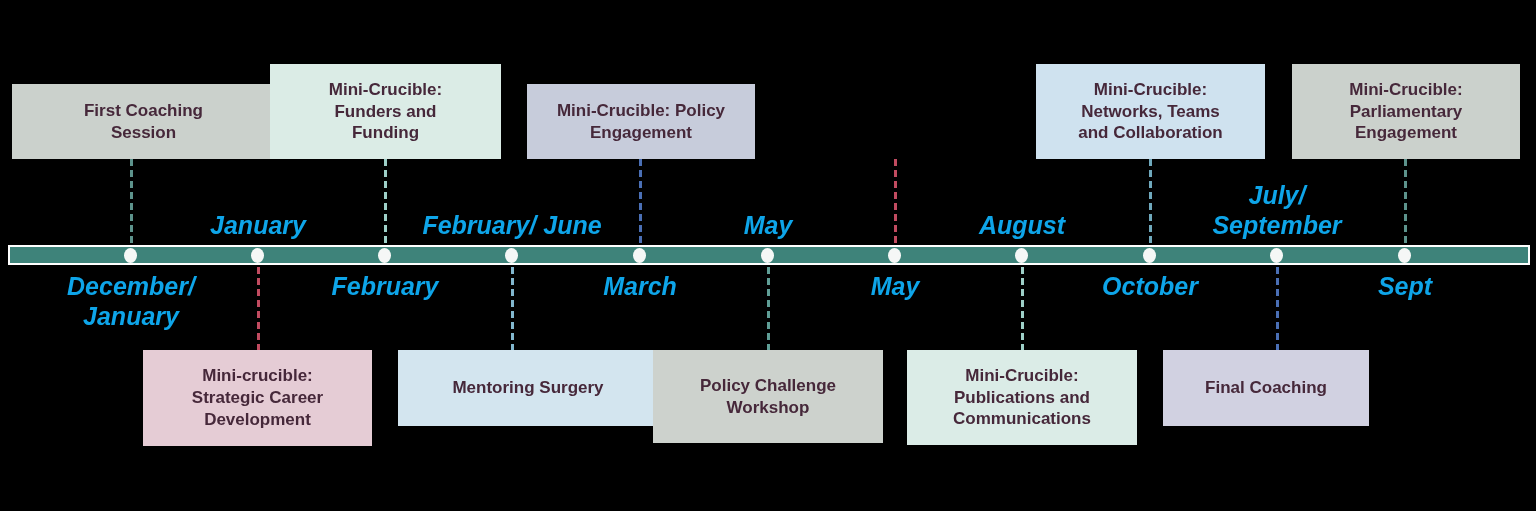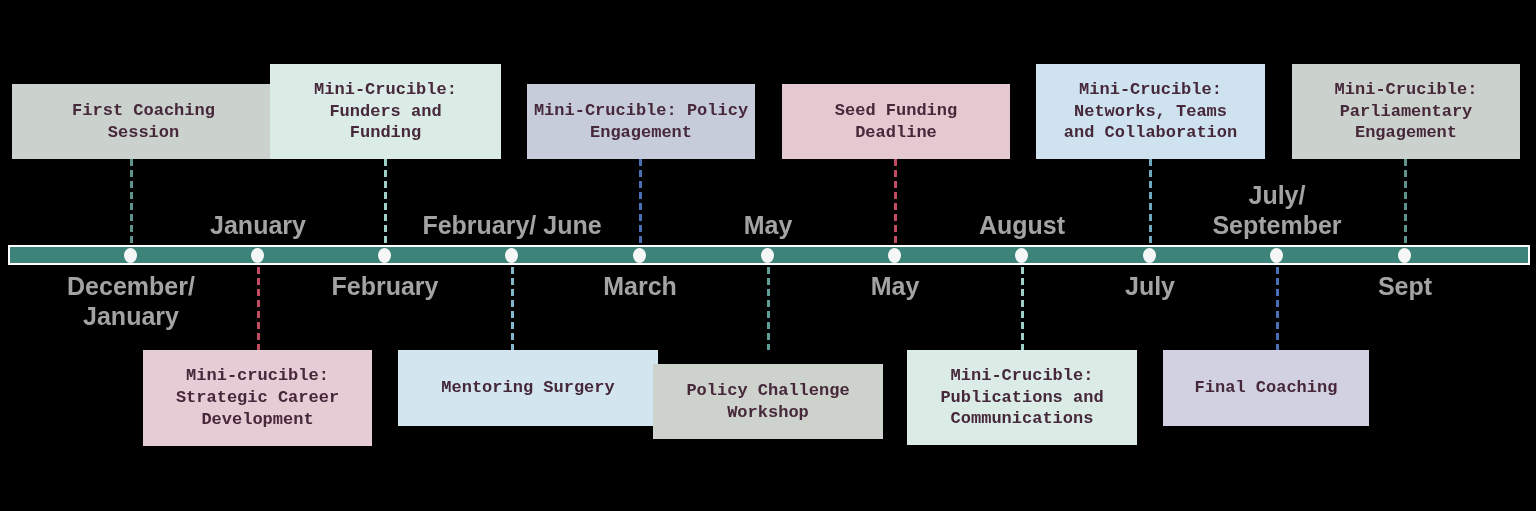--- a/index.html
+++ b/index.html
@@ -17,25 +17,25 @@
   .connector{
     position:absolute;width:3px;
     background:repeating-linear-gradient(to bottom, var(--c) 0 7px, transparent 7px 11px);
   }
   .box{
     position:absolute;display:flex;align-items:center;justify-content:center;
     text-align:center;
   }
   .box .title{
     font-weight:700;font-size:17px;line-height:1.28;white-space:pre-line;
-    color:#46283A;padding:2px 6px;font-family:Liberation Mono, monospace;
+    color:#46283A;padding:2px 6px;
   }
   .month{
     position:absolute;width:300px;text-align:center;font-weight:700;
-    font-size:25px;line-height:1.18;white-space:pre-line;color:#a3a3a3;
+    font-size:25px;line-height:1.18;white-space:pre-line;color:#0ea5e9;font-style:italic;
   }
 </style>
 </head>
 <body>
 
 <div id="canvas">
 
   <div class="bar" style="background-color: rgb(62, 131, 122);"></div>
 
   <div class="box" style="left: 12px; top: 84px; width: 263px; height: 75px; background-color: rgb(203, 209, 204);">
@@ -73,53 +73,49 @@
   <div class="month" style="left:362px;bottom:271px">February/ June</div>
 
   <div class="box" style="left: 527px; top: 84px; width: 228px; height: 75px; background-color: rgb(199, 204, 219);">
     <span class="title">Mini-Crucible: Policy
 Engagement</span>
   </div>
   <div class="connector" style="left: 639px; top: 159px; height: 86px; --c: #4A6FB5;"></div>
   <div class="dot" style="left: 633px; background-color: rgb(245, 247, 246);"></div>
   <div class="month" style="left:490px;top:272px">March</div>
 
-  <div class="box" style="left: 653px; top: 350px; width: 230px; height: 75px; background-color: rgb(205, 210, 205); margin-top: 14px;">
+  <div class="box" style="left: 653px; top: 350px; width: 230px; height: 93px; background-color: rgb(205, 210, 205);">
     <span class="title">Policy Challenge
 Workshop</span>
   </div>
   <div class="connector" style="left: 767px; top: 267px; height: 83px; --c: #5F9E96;"></div>
   <div class="dot" style="left: 761px; background-color: rgb(245, 247, 246);"></div>
   <div class="month" style="left:618px;bottom:271px">May</div>
 
-  <div class="box" style="left: 782px; top: 84px; width: 228px; height: 75px; background-color: rgb(229, 201, 208);">
-    <span class="title">Seed Funding
-Deadline</span>
-  </div>
   <div class="connector" style="left: 894px; top: 159px; height: 86px; --c: #C14B60;"></div>
   <div class="dot" style="left: 888px; background-color: rgb(245, 247, 246);"></div>
   <div class="month" style="left:745px;top:272px">May</div>
 
   <div class="box" style="left: 907px; top: 350px; width: 230px; height: 95px; background-color: rgb(219, 236, 231);">
     <span class="title">Mini-Crucible:
 Publications and
 Communications</span>
   </div>
   <div class="connector" style="left: 1021px; top: 267px; height: 83px; --c: #9ED0C8;"></div>
   <div class="dot" style="left: 1015px; background-color: rgb(245, 247, 246);"></div>
   <div class="month" style="left:872px;bottom:271px">August</div>
 
   <div class="box" style="left: 1036px; top: 64px; width: 229px; height: 95px; background-color: rgb(207, 226, 239);">
     <span class="title">Mini-Crucible:
 Networks, Teams
 and Collaboration</span>
   </div>
   <div class="connector" style="left: 1149px; top: 159px; height: 86px; --c: #6FA9BD;"></div>
   <div class="dot" style="left: 1143px; background-color: rgb(245, 247, 246);"></div>
-  <div class="month" style="left:1000px;top:272px">July</div>
+  <div class="month" style="left:1000px;top:272px">October</div>
 
   <div class="box" style="left: 1163px; top: 350px; width: 206px; height: 76px; background-color: rgb(209, 209, 225);">
     <span class="title">Final Coaching</span>
   </div>
   <div class="connector" style="left: 1276px; top: 267px; height: 83px; --c: #4A6FB5;"></div>
   <div class="dot" style="left: 1270px; background-color: rgb(245, 247, 246);"></div>
   <div class="month" style="left:1127px;bottom:271px">July/
 September</div>
 
   <div class="box" style="left: 1292px; top: 64px; width: 228px; height: 95px; background-color: rgb(203, 209, 204);">

